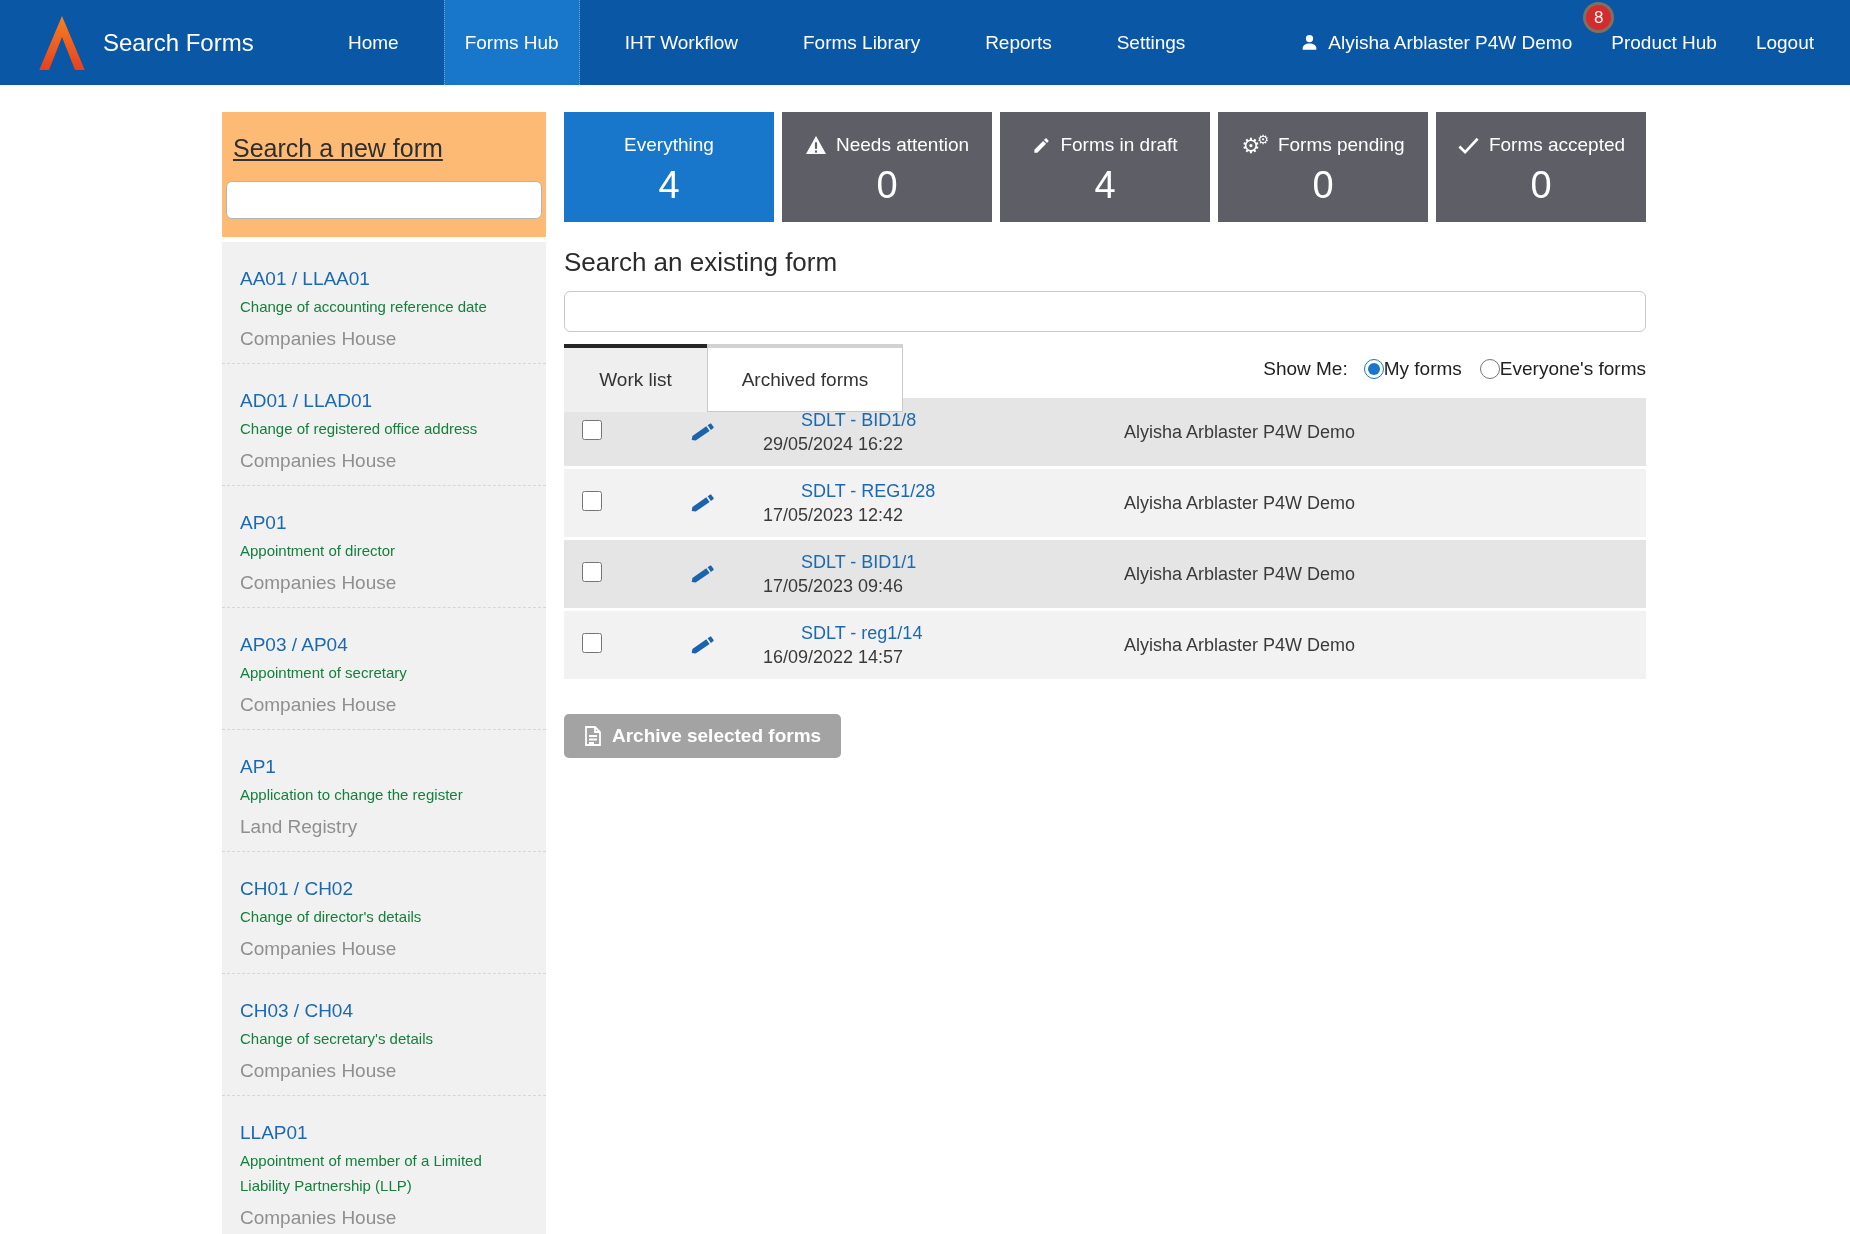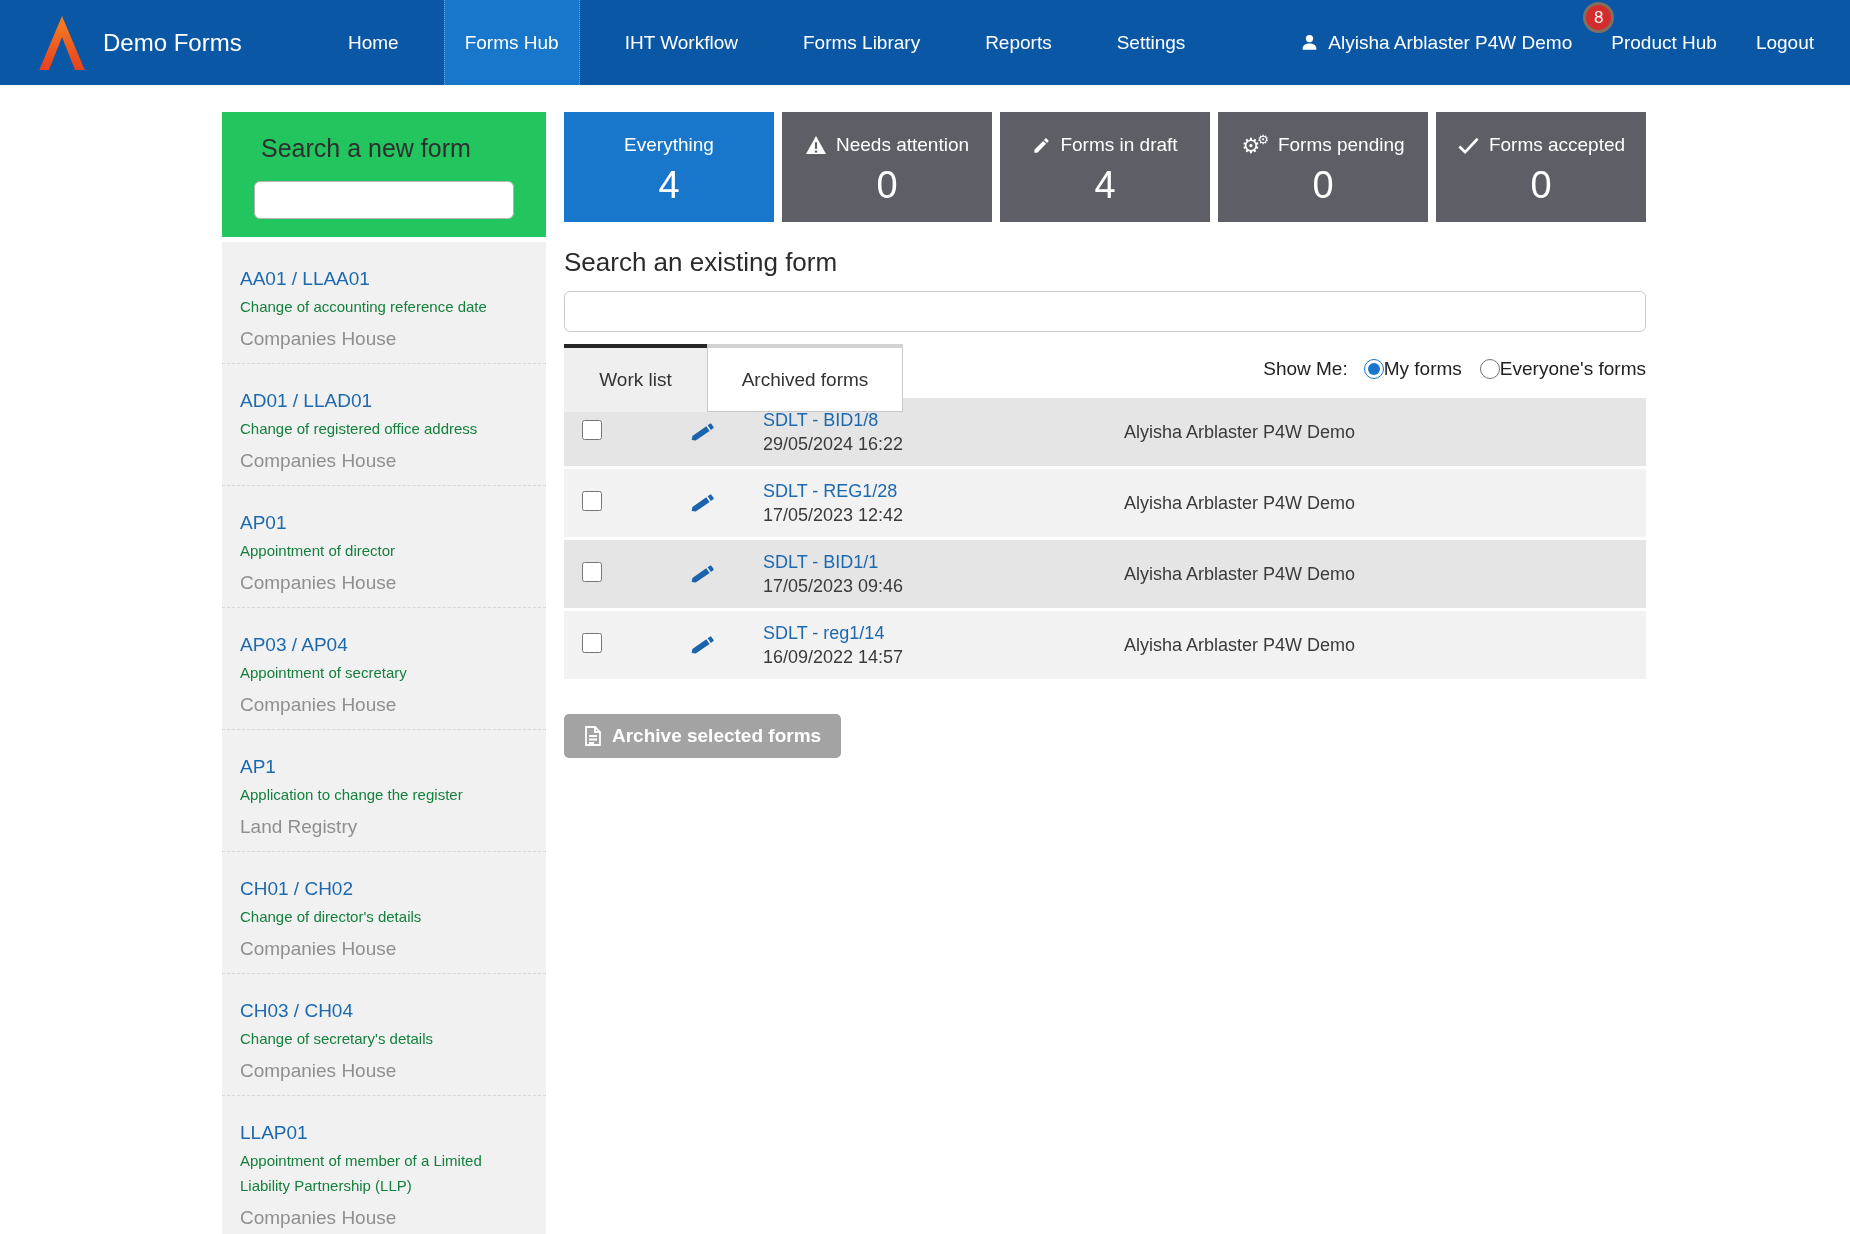--- a/index.html
+++ b/index.html
@@ -24,21 +24,21 @@
   .nav-right { display:flex; align-items:center; margin-left:95px; margin-right:36px; font-size:19px; }
   .nav-user { position:relative; display:flex; align-items:center; gap:9px; height:100%; cursor:pointer; white-space:nowrap; }
   .nav-badge {
     position:absolute; top:2px; right:-42px; width:31px; height:31px; border-radius:50%;
     background:#d42c2c; border:3px solid #7f6f60; color:#fff; font-size:17px;
     display:flex; align-items:center; justify-content:center; z-index:5;
   }
   .nav-link { margin-left:39px; color:#fff; text-decoration:none; cursor:pointer; white-space:nowrap; }
   
   .sidebar { position:absolute; left:222px; top:112px; width:324px; }
-  .sidebar-head { background:#22c55e; padding:16px 32px 18px; }
+  .sidebar-head { background:#fdba74; padding:16px 4px 18px;text-decoration:underline; }
   .sidebar-title { font-size:25px; font-weight:400; color:#2e2e2e; margin:6px 0 18px 7px; }
   .sidebar-search { width:100%; height:38px; border:1px solid #b5b5b5; border-radius:6px; background:#fff; padding:0 10px; font-size:18px; outline:none; }
   .sidebar-list { margin-top:5px; background:#f1f1f1; }
   .sb-item { padding:26px 18px 13px; border-top:1px dashed #d7d7d7; }
   .sb-item:first-child { border-top:none; }
   .sb-code { display:inline-block; color:#1c69b0; font-size:19px; text-decoration:none; margin-bottom:4px; cursor:pointer; }
   .sb-desc { color:#15803d; font-size:15px; line-height:25px; margin-bottom:8px; }
   .sb-agency { color:#8f8f8f; font-size:19px; line-height:23px; }
   
   .main { position:absolute; left:564px; top:112px; width:1082px; }
@@ -67,21 +67,21 @@
   .worklist { margin-top:4px; }
   .wrow {
     display:grid; grid-template-columns:86px 70px 386px 1fr; align-items:center;
     height:71px; padding-left:18px; border-bottom:3px solid #fff;
   }
   .wrow:nth-child(odd) { background:#e5e5e5; }
   .wrow:nth-child(even) { background:#f2f2f2; }
   .wrow input[type=checkbox] { width:20px; height:20px; accent-color:#1876cb; cursor:pointer; }
   .wrow .pencil-cell { display:flex; justify-content:center; }
   .wrow .name-cell { padding-left:25px; }
-  .row-link { color:#1c69b0; font-size:18px; text-decoration:none; cursor:pointer; display:inline-block; }
+  .row-link { color:#1c69b0; font-size:18px; text-decoration:none; cursor:pointer; display:inline-block;margin-left:38px; }
   .row-time { color:#3a3a3a; font-size:18px; margin-top:3px; }
   .row-owner { color:#3a3a3a; font-size:18px; }
   .archive-btn {
     margin-top:32px; height:44px; display:inline-flex; align-items:center; gap:10px;
     background:#a3a3a3; color:#fff; border:none; border-radius:5px; padding:0 20px;
     font-size:19px; font-weight:bold; font-family:inherit; cursor:pointer;
   }
 </style>
 </head>
 <body>
@@ -92,21 +92,21 @@
       <svg width="52" height="58" viewBox="0 0 48 52">
         <defs>
             <linearGradient id="lg" x1="0" y1="0" x2="0" y2="1">
           <stop offset="0" stop-color="#f58220"></stop>
               <stop offset="1" stop-color="#e8401f"></stop>
         </linearGradient>
           </defs>
         <path d="M24 1 L45 51 H36 L24 20.5 L12 51 H3 Z" fill="url(#lg)"></path>
       </svg>
     </span>
-    <span class="brand-name">Demo Forms</span>
+    <span class="brand-name">Search Forms</span>
   </div>
 
   <div class="nav-menu">
     <a class="nav-item">Home</a>
     <a class="nav-item active">Forms Hub</a>
     <a class="nav-item">IHT Workflow</a>
     <a class="nav-item">Forms Library</a>
     <a class="nav-item">Reports</a>
     <a class="nav-item">Settings</a>
   </div>

